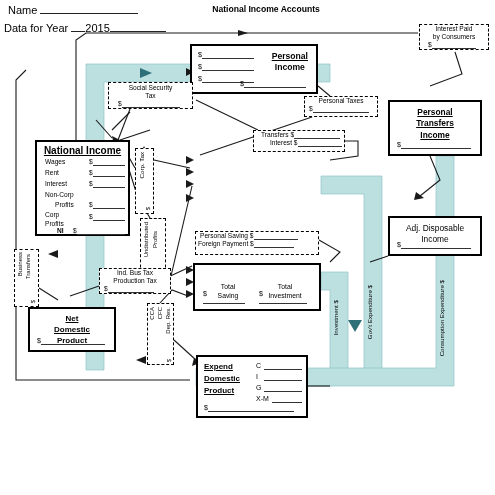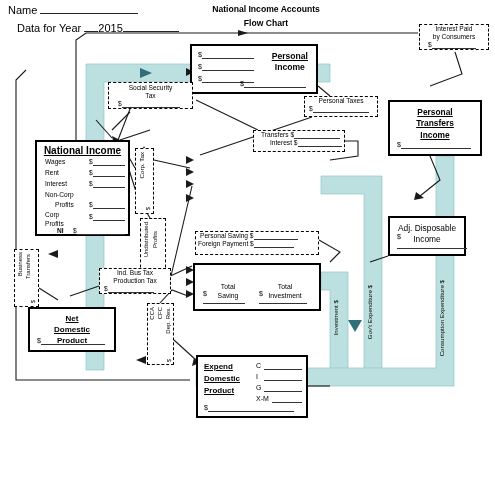--- a/index.html
+++ b/index.html
@@ -46,21 +46,21 @@
        font-size:8.2px;font-weight:normal;}
   .sector .s-c1{position:absolute;left:10px;top:18px;width:46px;text-align:center;font-size:6.8px;line-height:1.3;}
   .sector .s-c2{position:absolute;left:64px;top:18px;width:52px;text-align:center;font-size:6.8px;line-height:1.3;}
   .sector .s-m1{position:absolute;left:8px;bottom:5px;font-size:7px;}
   .sector .s-m2{position:absolute;left:64px;bottom:5px;font-size:7px;}
   #govt-sector{left:193px;top:150px;width:128px;height:56px;}
   #si-sector{left:193px;top:263px;width:128px;height:48px;}
 
   
   #personal-disposable{left:388px;top:100px;width:94px;height:56px;}
-  #adj-disposable{left:388px;top:216px;width:78px;height:40px;}
+  #adj-disposable{left:388px;top:216px;width:94px;height:40px;}
   .rbox-title{position:absolute;left:0;right:0;top:5px;text-align:center;
       font-size:8.4px;font-weight:bold;line-height:1.35;}
   .rbox-money{position:absolute;left:7px;bottom:5px;font-size:7px;}
 
   
   #ndp{left:28px;top:307px;width:88px;height:45px;}
   #ndp .rbox-title{font-size:8px;}
 
   
   #gdp{left:196px;top:355px;width:112px;height:63px;}
@@ -83,26 +83,25 @@
 </style>
 </head>
 <body>
 
 <div id="stage">
 
   <div class="hdr-line" style="left:8px;top:4px;">
     <span>Name</span>
     <span class="hdr-rule" style="width:98px;"></span>
   </div>
-  <div class="hdr-line" style="left:17px;top:22px;">
+  <div class="hdr-line" style="left:4px;top:22px;">
     <span>Data for Year</span>
     <span class="hdr-rule" style="width:14px;"></span><span>2015</span><span class="hdr-rule" style="width:56px;"></span>
   </div>
   <div class="title" style="left:196px;top:4px;width:140px;">National Income Accounts</div>
-  <div class="title" style="left:196px;top:18px;width:140px;">Flow Chart</div>
 
   <svg id="flow" viewBox="0 0 495 495">
     <g id="bands" fill="#bcdfe0" stroke="#8fc4c6" stroke-width="0.7">
 
       <path d="M70,64 L70,480 L80,480 L80,74 L190,74 L190,64 Z" fill="none" stroke="none"></path>
 
       <path d="M86,64 L86,370 L104,370 L104,82 L330,82 L330,64 Z"></path>
 
       <path d="M321,176 L382,176 L382,372 L364,372 L364,194 L321,194 Z"></path>
 

